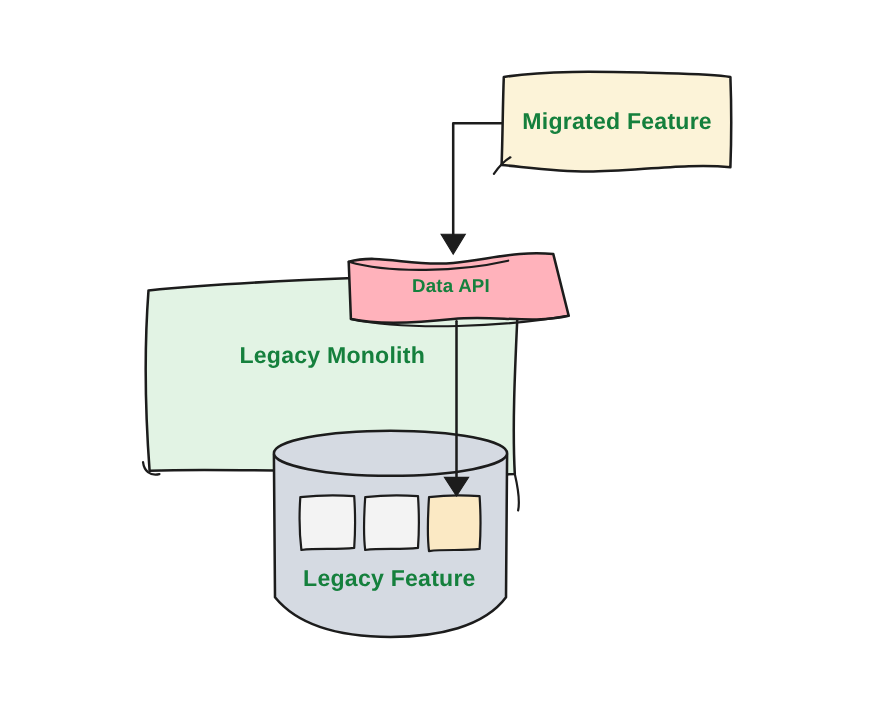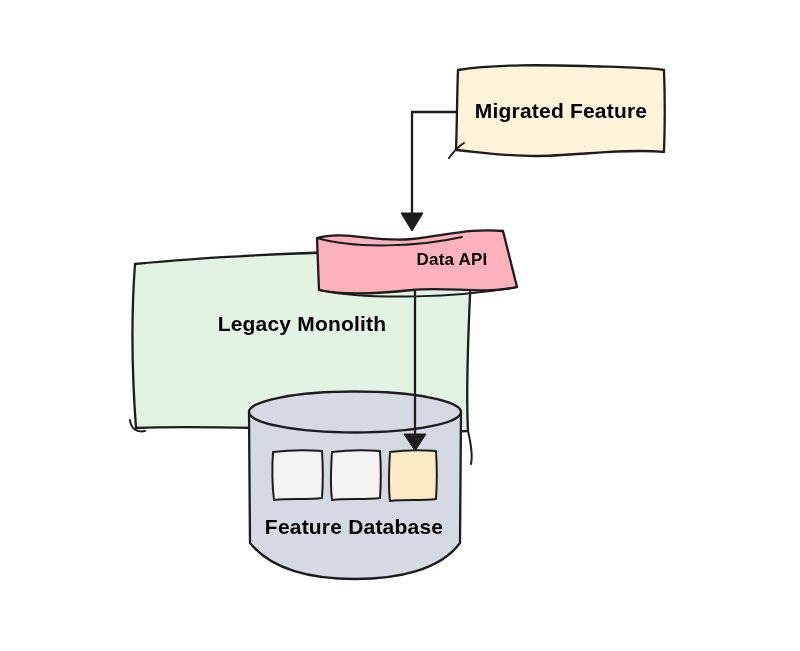--- a/index.html
+++ b/index.html
@@ -16,26 +16,26 @@
     stroke-linecap:round;
     stroke-linejoin:round;
   }
   .nofill { fill:none; }
   .ink-fill { fill:#1c1c1c; stroke:#1c1c1c; stroke-width:1; }
   .thin { stroke-width:2; }
   .label {
     position:absolute;
     transform:translate(-50%,-50%);
     font-weight:700;
-    color:#000000;
+    color:#15803d;
     white-space:nowrap;
     letter-spacing:0.2px;
   }
   .label-lg { font-size:21px; }
-  .label-md { font-size:17px;margin-left:42px; }
+  .label-md { font-size:17px; }
 </style>
 </head>
 <body>
 
 <div class="stage">
   <svg width="800" height="651" viewBox="0 0 800 651">
 
     <rect x="0" y="0" width="800" height="651" fill="#FFFFFF"></rect>
 
     <path class="ink" d="M135,264
@@ -94,14 +94,14 @@
     <path class="ink nofill" d="M415,292 L 415,437"></path>
     <polygon class="ink-fill" points="404,434 426,434 415,451"></polygon>
   </svg>
 
   <div class="label label-lg" style="left:561px; top:111px;">Migrated Feature</div>
 
   <div class="label label-md" style="left:410px; top:260px;">Data API</div>
 
   <div class="label label-lg" style="left:302px; top:324px;">Legacy Monolith</div>
 
-  <div class="label label-lg" style="left:354px; top:527px;">Feature Database</div>
+  <div class="label label-lg" style="left:354px; top:527px;">Legacy Feature</div>
 </div>
 
 </body></html>

